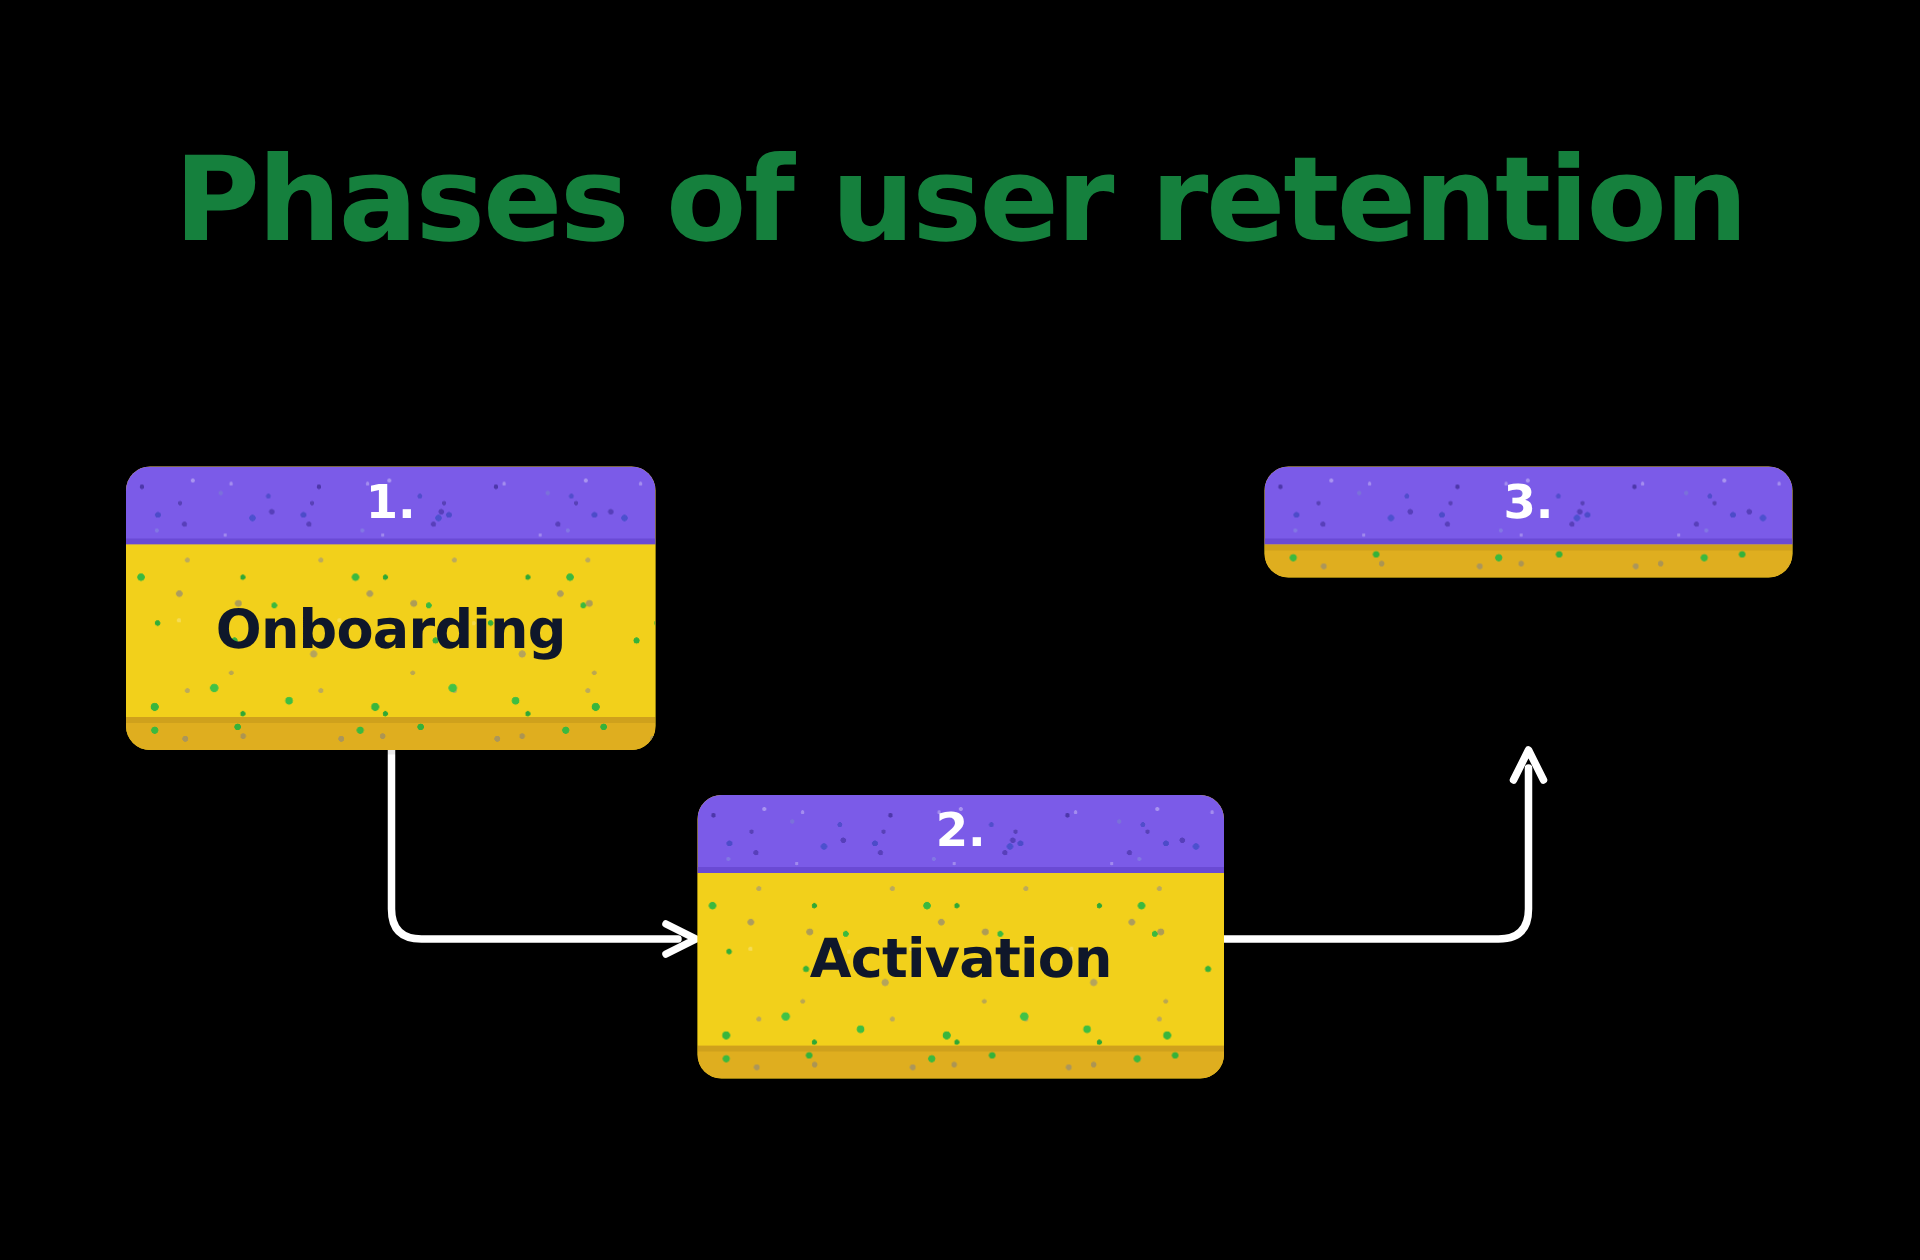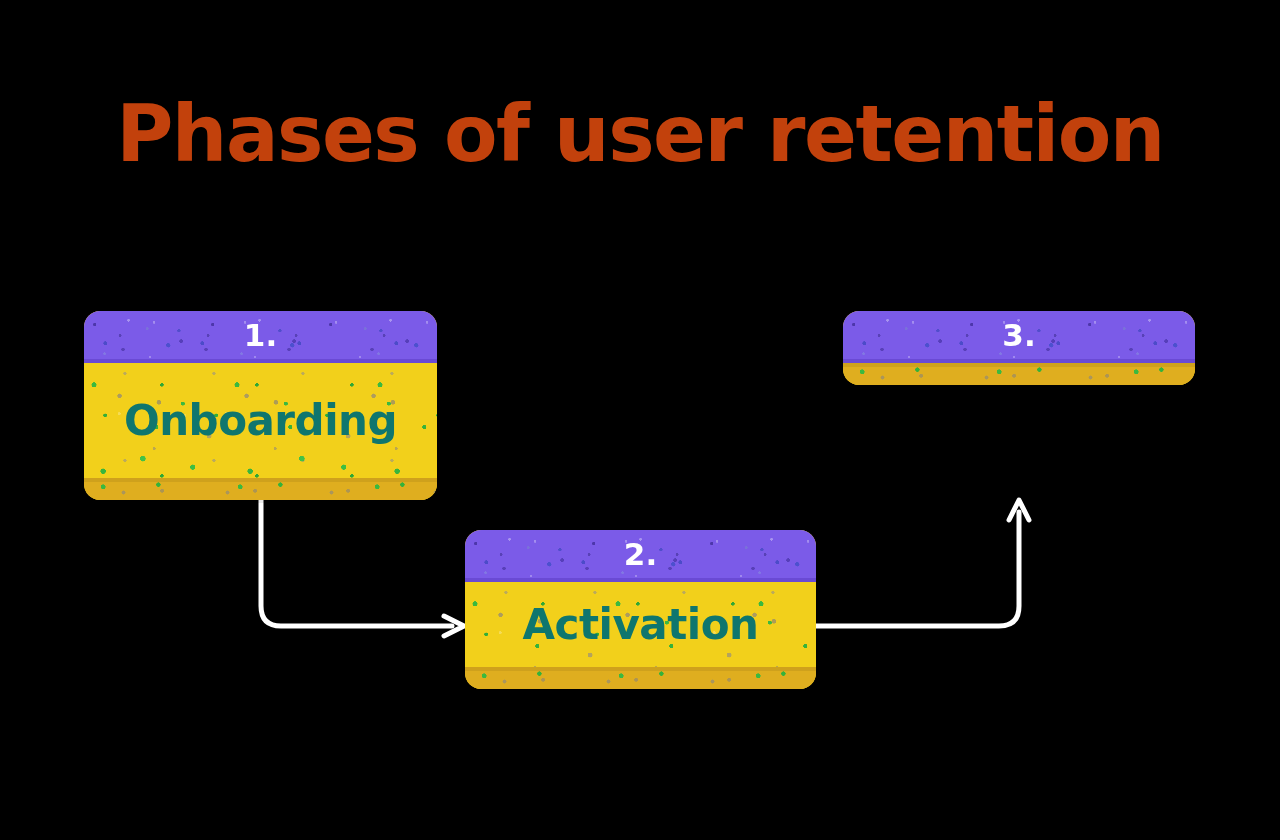--- a/index.html
+++ b/index.html
@@ -24,21 +24,21 @@
     background: #000000;
   }
 
   
   #page-title {
     position: absolute;
     left: 0;
     top: 86px;
     width: 1280px;
     text-align: center;
-    color: #c2410c;
+    color: #15803d;
     font-family: "DejaVu Sans", sans-serif;
     font-size: 78px;
     font-weight: 700;
     letter-spacing: -1.5px;
     line-height: 96px;
     white-space: nowrap;
   }
 
   
   .card {
@@ -128,23 +128,23 @@
     background-size: 143px 121px, 111px 97px, 127px 113px, 159px 131px,
                      89px 87px, 134px 105px, 117px 119px, 151px 127px,
                      95px 91px, 139px 109px, 103px 99px, 147px 123px,
                      121px 93px, 107px 115px, 131px 101px;
     pointer-events: none;
   }
 
   .card-label {
     position: relative;
     z-index: 2;
-    color: #0f766e;
+    color: #0f172a;
     font-family: "DejaVu Sans", sans-serif;
-    font-size: 42px;
+    font-size: 36px;
     font-weight: 700;
     line-height: 44px;
     text-align: center;
     letter-spacing: -0.5px;
     padding: 0 14px;
   }
 
   
   .card-lip {
     position: relative;
@@ -172,21 +172,21 @@
     height: 4px;
     background: rgba(0,0,0,0.07);
     pointer-events: none;
   }
 
   
   #card-onboarding { left: 84px;  top: 311px; width: 353px; }
   #card-onboarding .card-body { height: 115px; }
 
   #card-activation { left: 465px; top: 530px; width: 351px; }
-  #card-activation .card-body { height: 85px; }
+  #card-activation .card-body { height: 115px; }
 
   #card-habit      { left: 843px; top: 311px; width: 352px; }
   #card-habit .card-body { height: 115px; }
 
   
   #connectors {
     position: absolute;
     left: 0;
     top: 0;
     width: 1280px;

